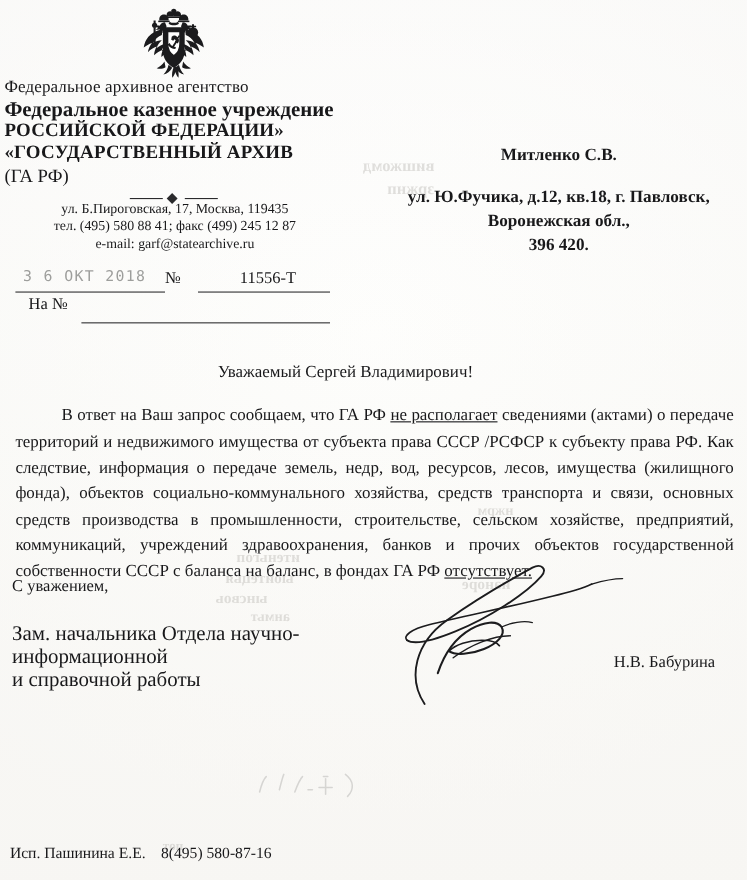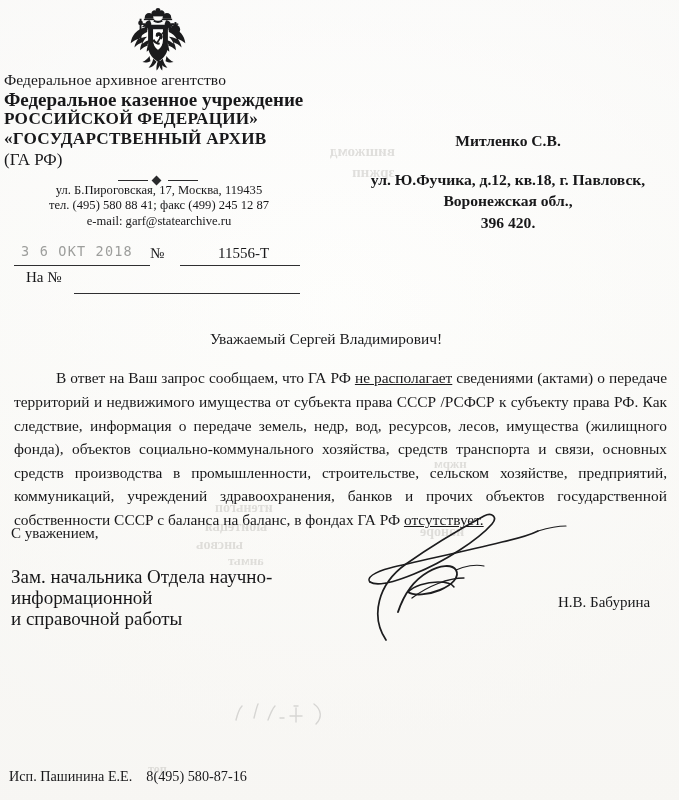--- a/index.html
+++ b/index.html
@@ -175,21 +175,21 @@
     left: 60px;
     top: 50px;
     width: 226px;
     height: 1px;
     background: #2f2f31;
   }
 
   
   #greeting {
     position: absolute;
-    left: 12px;
+    left: 0px;
     top: 330px;
     width: 628px;
     text-align: center;
     font-size: 15.4px;
   }
   #body-text {
     position: absolute;
     left: 14px;
     top: 351px;
     width: 653px;

